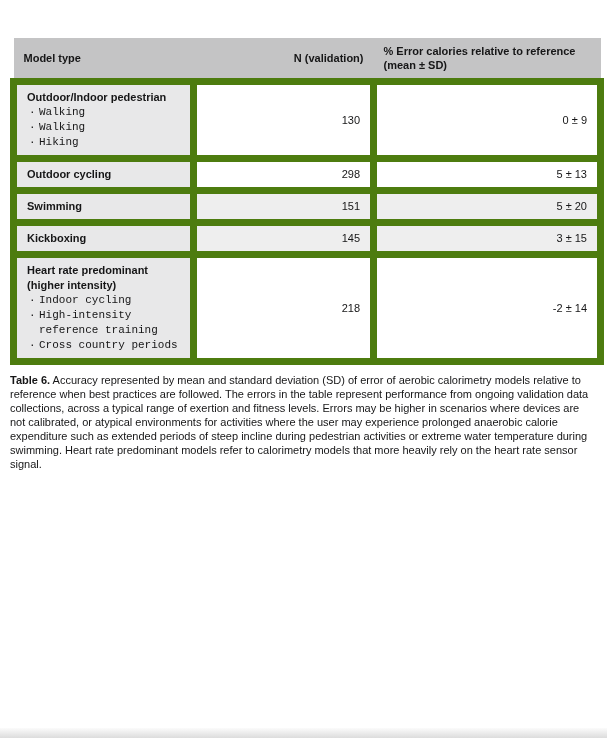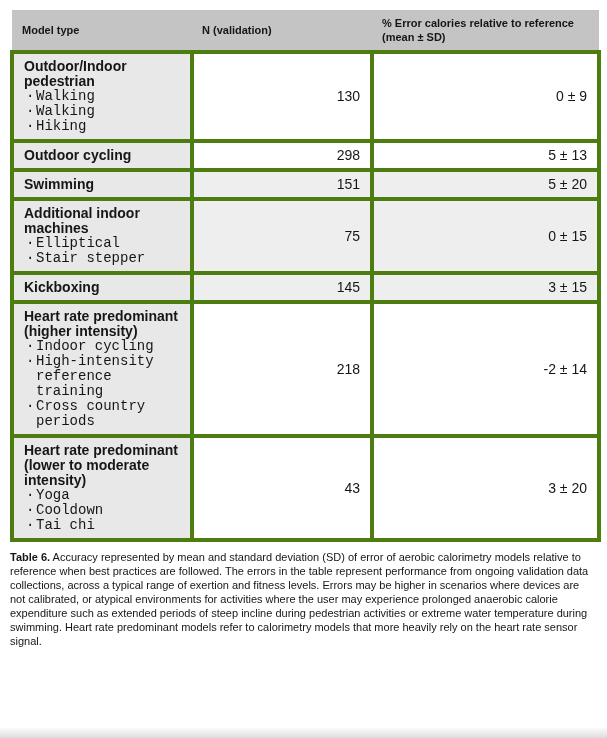--- a/index.html
+++ b/index.html
@@ -12,39 +12,40 @@
     background: #ffffff;
     font-family: "Liberation Sans", sans-serif;
     color: #161617;
   }
   .page { padding: 10px; }
 
   table.tbl {
     border-collapse: collapse;
     table-layout: fixed;
     width: 587px;
+    margin-top: 28px;
   }
   th {
     background: #c4c4c5;
     font-size: 11px;
     font-weight: bold;
     line-height: 14px;
     padding: 6px 10px;
     border-bottom: 3px solid #ffffff;
     vertical-align: middle;
   }
   th.c1 { width: 180px; text-align: left; }
-  th.c2 { width: 180px; text-align: left; }
+  th.c2 { width: 180px; text-align: right; }
   th.c3 { width: 227px; text-align: left; white-space: pre-line; }
 
   td {
-    font-size: 14px;
+    font-size: 11px;
     line-height: 15px;
     padding: 5px 10px;
-    border: 4px solid #4d7c0f;
+    border: 7px solid #4d7c0f;
     vertical-align: middle;
   }
   td + td { border-left: 1px solid #ababab; }
   td.c1 { background: #e8e8e9; }
   td.num { text-align: right; background: #ffffff; }
   tr.stripe td.num { background: #eeeeee; }
 
   .model-title { font-weight: bold; }
   ul.bullets { margin: 0; padding: 0; list-style: none; }
   ul.bullets li { position: relative; padding-left: 12px; font-family: Liberation Mono, monospace; }
@@ -108,59 +109,36 @@
         </tr>
         <tr class="stripe">
           <td class="c1">
             <div class="model-title">Swimming</div>
           </td>
           <td class="num">151</td>
           <td class="num">5 ± 20</td>
         </tr>
         <tr class="stripe">
           <td class="c1">
-            <div class="model-title">Additional indoor machines</div>
-            <ul class="bullets">
-              <li>Elliptical</li>
-              <li>Stair stepper</li>
-            </ul>
-          </td>
-          <td class="num">75</td>
-          <td class="num">0 ± 15</td>
-        </tr>
-        <tr class="stripe">
-          <td class="c1">
             <div class="model-title">Kickboxing</div>
           </td>
           <td class="num">145</td>
           <td class="num">3 ± 15</td>
         </tr>
         <tr>
           <td class="c1">
             <div class="model-title">Heart rate predominant (higher intensity)</div>
             <ul class="bullets">
               <li>Indoor cycling</li>
               <li>High-intensity reference training</li>
               <li>Cross country periods</li>
             </ul>
           </td>
           <td class="num">218</td>
           <td class="num">-2 ± 14</td>
         </tr>
-        <tr>
-          <td class="c1">
-            <div class="model-title">Heart rate predominant (lower to moderate intensity)</div>
-            <ul class="bullets">
-              <li>Yoga</li>
-              <li>Cooldown</li>
-              <li>Tai chi</li>
-            </ul>
-          </td>
-          <td class="num">43</td>
-          <td class="num">3 ± 20</td>
-        </tr>
       </tbody>
   </table>
 
   <p class="caption"><strong>Table 6.</strong> <span>Accuracy represented by mean and standard deviation (SD) of error of aerobic calorimetry models relative to reference when best practices are followed. The errors in the table represent performance from ongoing validation data collections, across a typical range of exertion and fitness levels. Errors may be higher in scenarios where devices are not calibrated, or atypical environments for activities where the user may experience prolonged anaerobic calorie expenditure such as extended periods of steep incline during pedestrian activities or extreme water temperature during swimming. Heart rate predominant models refer to calorimetry models that more heavily rely on the heart rate sensor signal.</span></p>
 </div>
 
 <div class="bottom-bar"></div>
 
 </body></html>

